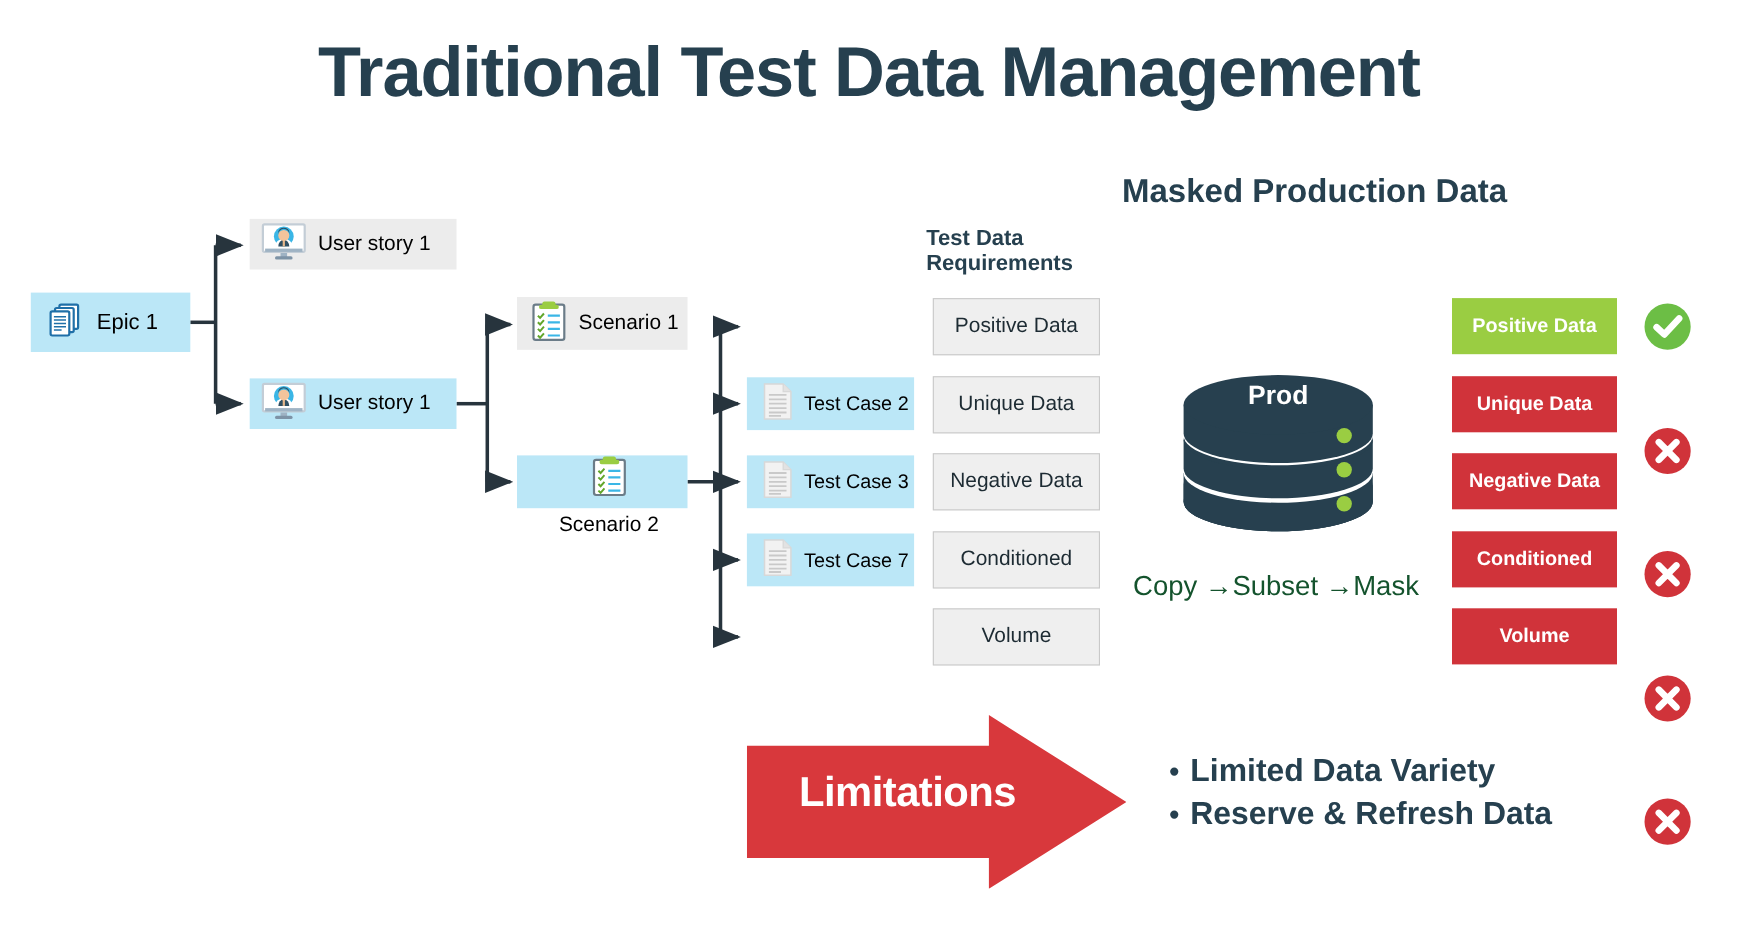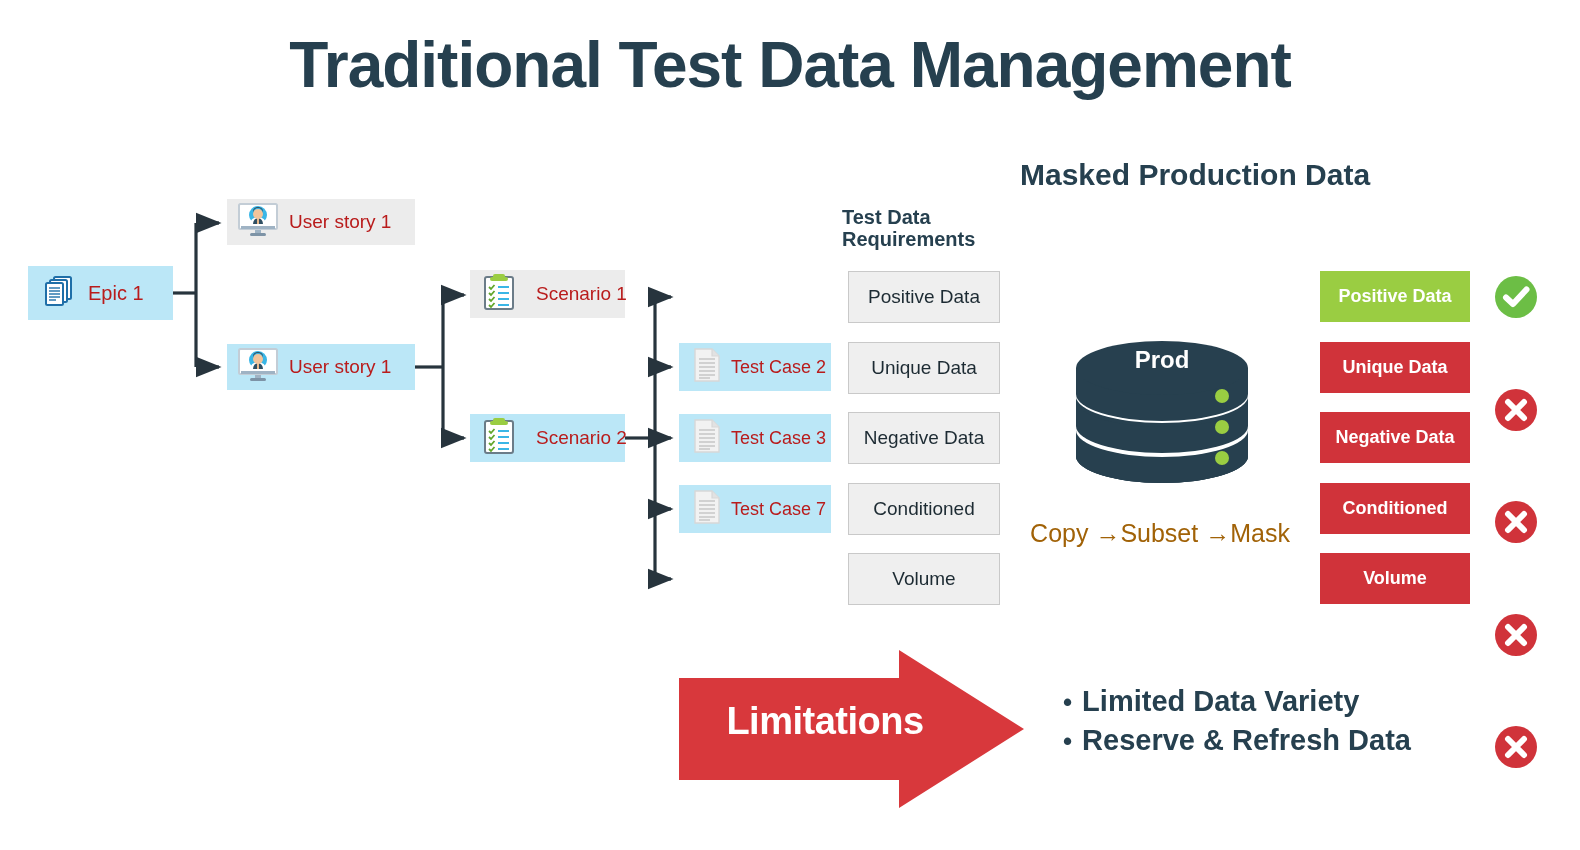--- a/index.html
+++ b/index.html
@@ -23,38 +23,38 @@
     font-weight:bold;color:#26404f;line-height:1.12;
   }
   #masked-head{left:1020px;top:158px;width:520px;font-size:30px;}
   #tdr-head{left:842px;top:206px;width:166px;font-size:20px;}
 
   
   .node{
     display:flex;align-items:center;box-sizing:border-box;
   }
   .node .label{
-    font-size:19px;color:#b91c1c;white-space:nowrap;
+    font-size:19px;color:#000000;white-space:nowrap;
   }
   .node.blue{background:#bbe7f7;}
   .node.grey{background:#ececec;}
 
   
   #epic-1{left:28px;top:266px;width:145px;height:54px;padding-left:14px;gap:12px;}
   #epic-1 .label{font-size:20px;text-align:center;}
 
   
   .userstory{width:188px;height:46px;padding-left:10px;gap:10px;}
   #user-story-1{left:227px;top:199px;}
   #user-story-2{left:227px;top:344px;}
 
   
-  .scenario{width:155px;height:48px;padding-left:12px;gap:20px;}
+  .scenario{width:155px;height:48px;padding-left:12px;gap:10px;}
   #scenario-1{left:470px;top:270px;}
-  #scenario-2{left:470px;top:414px;}
+  #scenario-2{left:470px;top:414px;flex-direction:column;}
 
   
   .testcase{width:152px;height:48px;padding-left:14px;gap:10px;}
   .testcase .label{font-size:18px;}
 
   
   .req-box{
     width:152px;height:52px;background:#efefef;border:1px solid #c9c9c9;
     display:flex;align-items:center;justify-content:center;
     font-size:19px;color:#1d2b33;box-sizing:border-box;
@@ -71,21 +71,21 @@
   .status-badge{width:42px;height:42px;border-radius:50%;position:relative;}
   .status-badge.ok{background:#6cbe45;}
   .status-badge.no{background:#d0333a;}
   .status-badge svg{position:absolute;left:0;top:0;}
 
   
   .icon{flex:0 0 auto;display:block;}
 
   
   #prod-db{left:1072px;top:338px;width:180px;height:158px;}
-  #db-caption{left:1010px;top:519px;width:300px;text-align:center;font-size:25px;color:#a16207;}
+  #db-caption{left:1010px;top:519px;width:300px;text-align:center;font-size:25px;color:#14532d;}
 
   
   #limitations-arrow{left:679px;top:650px;width:345px;height:158px;}
   #limitations-text{
     left:700px;top:700px;width:250px;text-align:center;
     font-size:38px;font-weight:bold;color:#ffffff;letter-spacing:-0.5px;
   }
   #limitations-list{left:1063px;top:682px;width:470px;}
   #limitations-list .bullet-row{
     display:flex;align-items:baseline;gap:10px;

